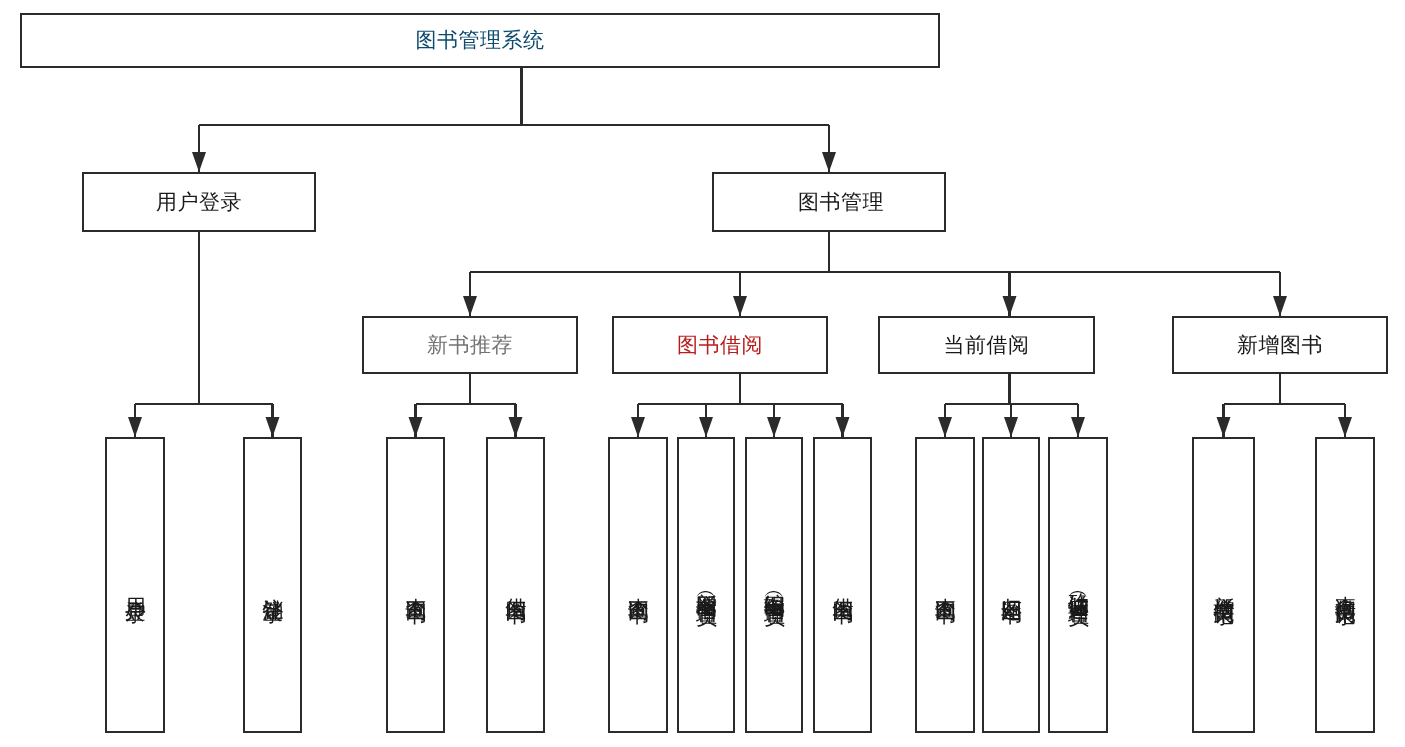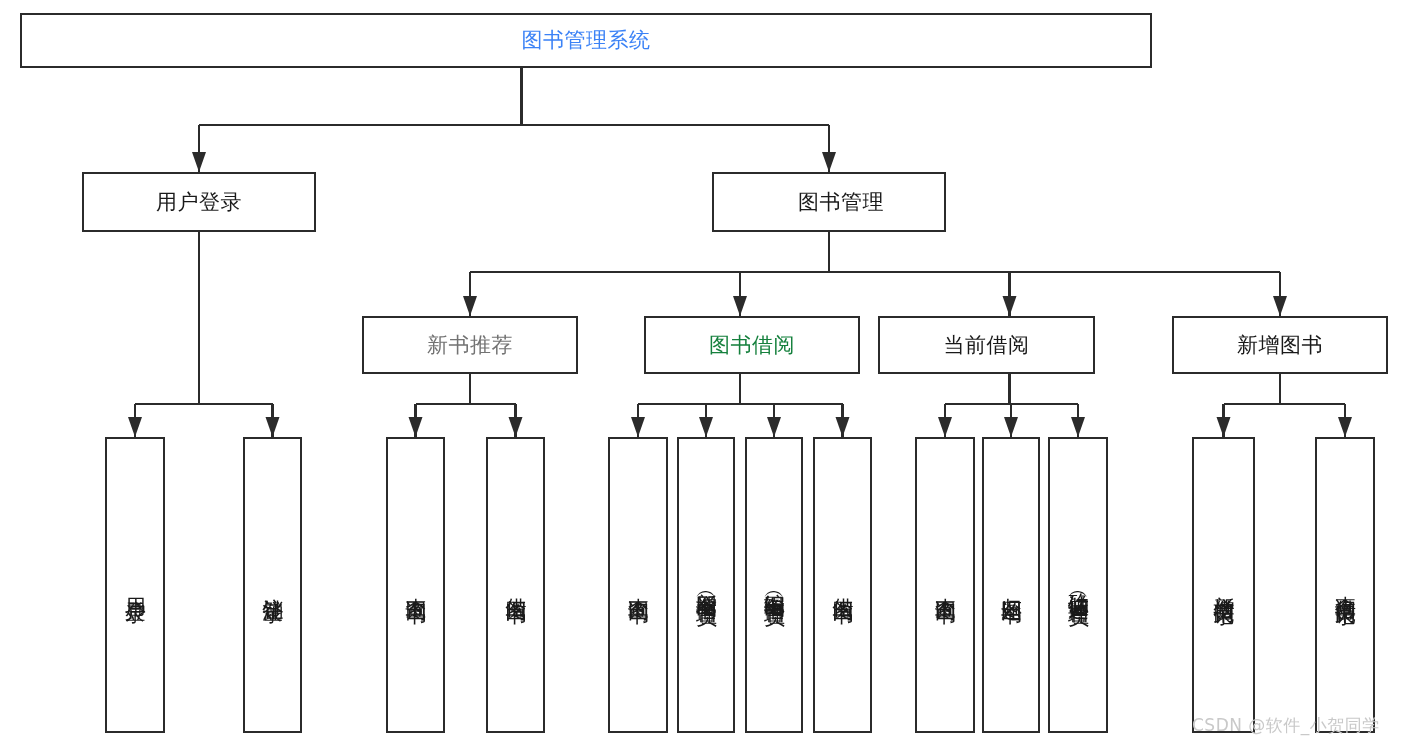--- a/index.html
+++ b/index.html
@@ -116,33 +116,33 @@
       <line x1="1078" y1="404" x2="1078" y2="437" stroke="#2b2b2b" stroke-width="2.4" shape-rendering="crispEdges"></line>
       <path d="M 1071 417 L 1085 417 L 1078 437 Z" fill="#2b2b2b"></path>
       <line x1="1280" y1="374" x2="1280" y2="404" stroke="#2b2b2b" stroke-width="2.4" shape-rendering="crispEdges"></line>
       <line x1="1223.5" y1="404" x2="1345" y2="404" stroke="#2b2b2b" stroke-width="2.4" shape-rendering="crispEdges"></line>
       <line x1="1223.5" y1="404" x2="1223.5" y2="437" stroke="#2b2b2b" stroke-width="2.4" shape-rendering="crispEdges"></line>
       <path d="M 1216.5 417 L 1230.5 417 L 1223.5 437 Z" fill="#2b2b2b"></path>
       <line x1="1345" y1="404" x2="1345" y2="437" stroke="#2b2b2b" stroke-width="2.4" shape-rendering="crispEdges"></line>
       <path d="M 1338 417 L 1352 417 L 1345 437 Z" fill="#2b2b2b"></path>
     </svg>
   <div id="nodes">
-      <div class="node horizontal" style="left: 20px; top: 13px; width: 1132px; height: 55px; border-color: rgb(43, 43, 43); color: #3b82f6;">
+      <div class="node horizontal" style="left: 20px; top: 13px; width: 920px; height: 55px; border-color: rgb(43, 43, 43); color: #0c4a6e;">
         <span class="node-label">图书管理系统</span>
       </div>
       <div class="node horizontal" style="left: 82px; top: 172px; width: 234px; height: 60px; border-color: rgb(43, 43, 43); color: rgb(26, 26, 26);">
         <span class="node-label">用户登录</span>
       </div>
       <div class="node horizontal" style="left: 712px; top: 172px; width: 234px; height: 60px; border-color: rgb(43, 43, 43); color: rgb(26, 26, 26); padding-left: 24px;">
         <span class="node-label">图书管理</span>
       </div>
       <div class="node horizontal" style="left: 362px; top: 316px; width: 216px; height: 58px; border-color: rgb(43, 43, 43); color: #737373;">
         <span class="node-label">新书推荐</span>
       </div>
-      <div class="node horizontal" style="left: 644px; top: 316px; width: 216px; height: 58px; border-color: rgb(43, 43, 43); color: #15803d;">
+      <div class="node horizontal" style="left: 612px; top: 316px; width: 216px; height: 58px; border-color: rgb(43, 43, 43); color: #b91c1c;">
         <span class="node-label">图书借阅</span>
       </div>
       <div class="node horizontal" style="left: 878px; top: 316px; width: 217px; height: 58px; border-color: rgb(43, 43, 43); color: rgb(26, 26, 26);">
         <span class="node-label">当前借阅</span>
       </div>
       <div class="node horizontal" style="left: 1172px; top: 316px; width: 216px; height: 58px; border-color: rgb(43, 43, 43); color: rgb(26, 26, 26);">
         <span class="node-label">新增图书</span>
       </div>
       <div class="node vertical" style="left: 105px; top: 437px; width: 60px; height: 296px; border-color: rgb(43, 43, 43); color: rgb(26, 26, 26);">
         <span class="node-label">用户登录</span>
@@ -177,14 +177,13 @@
       <div class="node vertical" style="left: 1048px; top: 437px; width: 60px; height: 296px; border-color: rgb(43, 43, 43); color: rgb(26, 26, 26);">
         <span class="node-label">确认归还（管理员）</span>
       </div>
       <div class="node vertical" style="left: 1192px; top: 437px; width: 63px; height: 296px; border-color: rgb(43, 43, 43); color: rgb(26, 26, 26);">
         <span class="node-label">新增借阅记录</span>
       </div>
       <div class="node vertical" style="left: 1315px; top: 437px; width: 60px; height: 296px; border-color: rgb(43, 43, 43); color: rgb(26, 26, 26);">
         <span class="node-label">查询借阅记录</span>
       </div>
     </div>
-  <div class="watermark" style="left: 1192px; top: 714px; color: rgb(201, 201, 201);">CSDN @软件_小贺同学</div>
 </div>
 
 </body></html>

